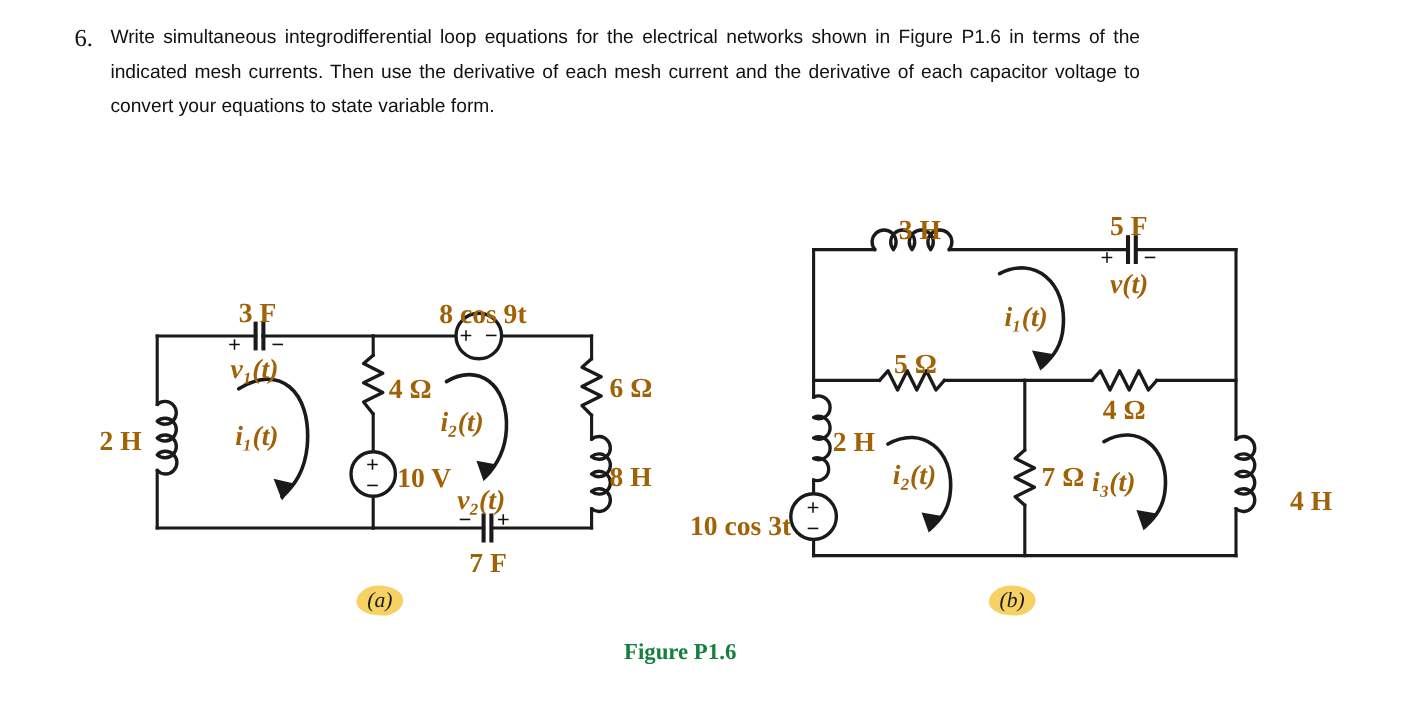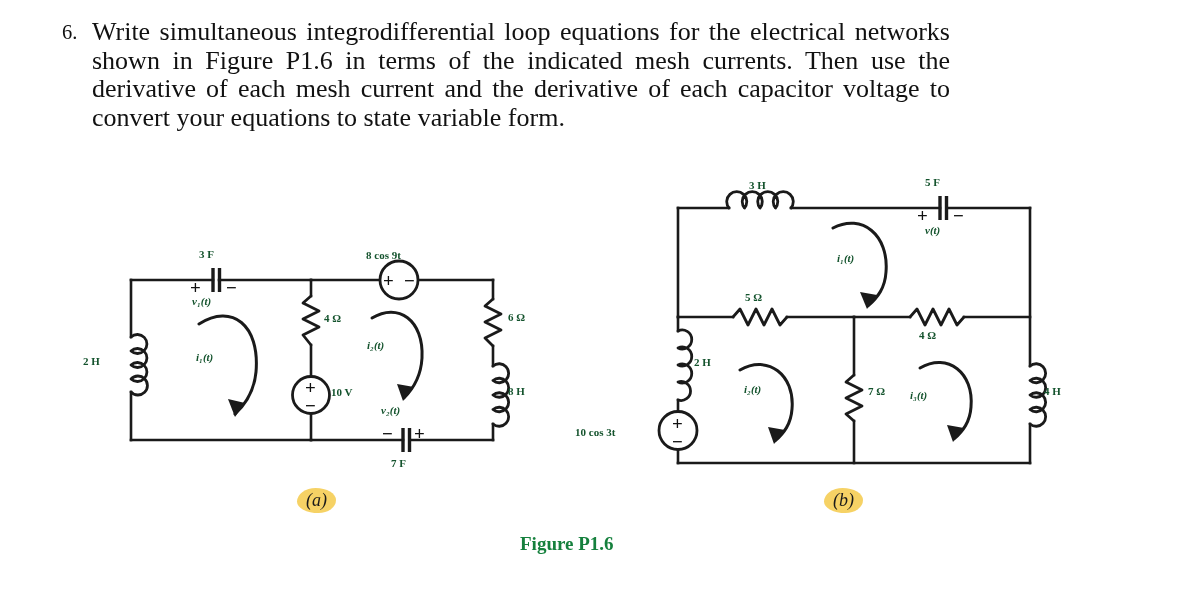--- a/index.html
+++ b/index.html
@@ -30,25 +30,25 @@
     top: 0;
     font-size: 20.5px;
     line-height: 28px;
     font-family: "Liberation Serif", serif;
   }
   #problem-text {
     position: absolute;
     left: 30px;
     top: 0;
     width: 858px;
-    font-size: 26px;
+    font-size: 16px;
     line-height: 28.5px;
     text-align: justify;
     text-justify: inter-word;
-    font-family: Liberation Serif, serif;
+    font-family: Liberation Sans, sans-serif;
   }
 
   
   #figure-svg {
     position: absolute;
     left: 0;
     top: 0;
     width: 1187px;
     height: 606px;
   }
@@ -81,23 +81,23 @@
     stroke: #1a1a1a;
     stroke-width: 3.0;
     fill: none;
     stroke-linecap: round;
   }
 
   
   .lbl {
     position: absolute;
     font-family: "Liberation Serif", serif;
-    font-size: 11px;
+    font-size: 23px;
     font-weight: bold;
-    color: #14532d;
+    color: #a16207;
     white-space: nowrap;
     line-height: 1;
   }
   .lbl.it {
     font-style: italic;
   }
   .sign {
     position: absolute;
     font-family: "Liberation Serif", serif;
     font-size: 19px;
@@ -365,20 +365,20 @@
   <div class="lbl" style="left:919px; top:330px;">4 Ω</div>
 
   <div class="lbl" style="left:694px; top:357px;">2 H</div>
   <div class="sign" style="left:672px; top:414px;">+</div>
   <div class="sign" style="left:672px; top:432px;">−</div>
   <div class="lbl" style="left:575px; top:427px;">10 cos 3t</div>
 
   <div class="lbl it" style="left:744px; top:384px;">i₂(t)</div>
   <div class="lbl" style="left:868px; top:386px;">7 Ω</div>
   <div class="lbl it" style="left:910px; top:390px;text-align:right;">i₃(t)</div>
-  <div class="lbl" style="left:1044px; top:386px;">4 H</div>
+  <div class="lbl" style="left:1044px; top:406px;padding-left:31px;">4 H</div>
 
   <div class="tag" style="left:297px; top:488px;">(a)</div>
   <div class="tag" style="left:824px; top:488px;">(b)</div>
 
   <div id="figure-caption">Figure P1.6</div>
 
 </div>
 
 </body></html>

